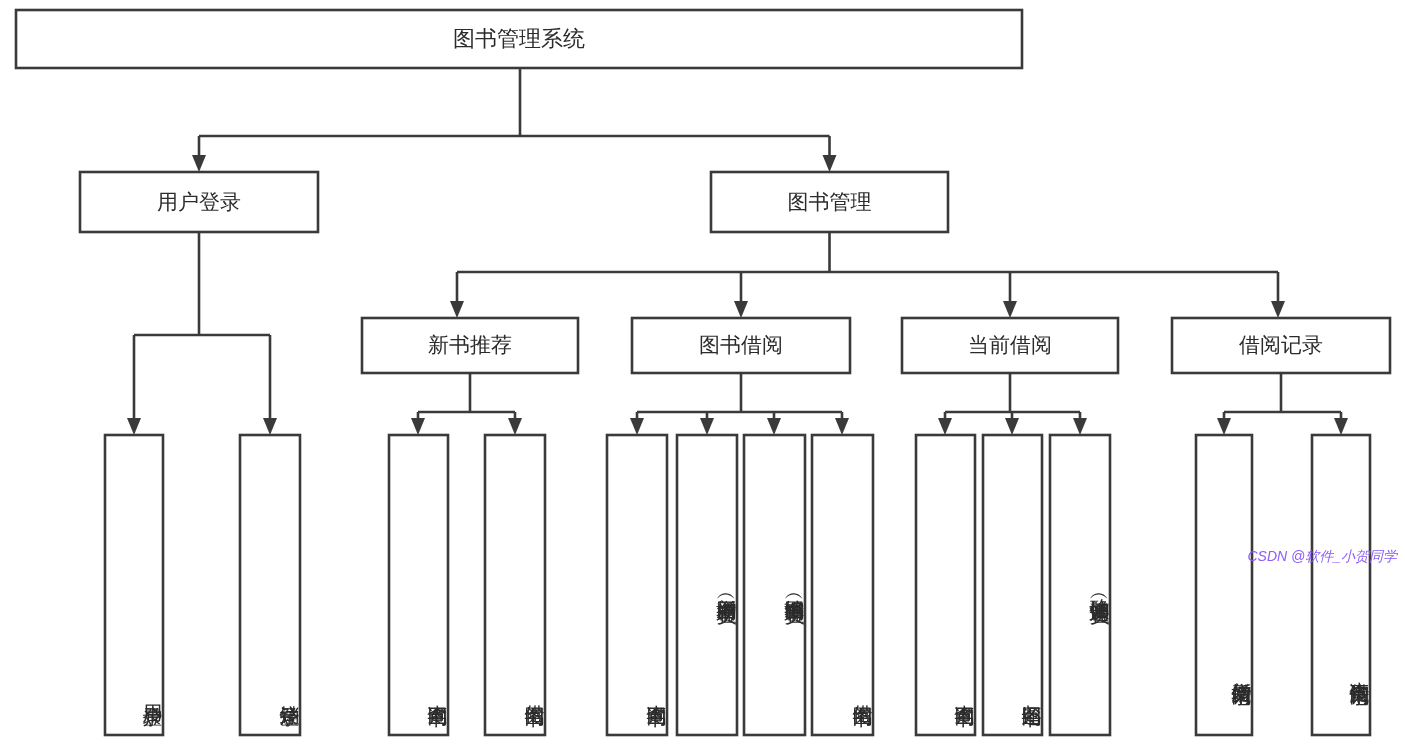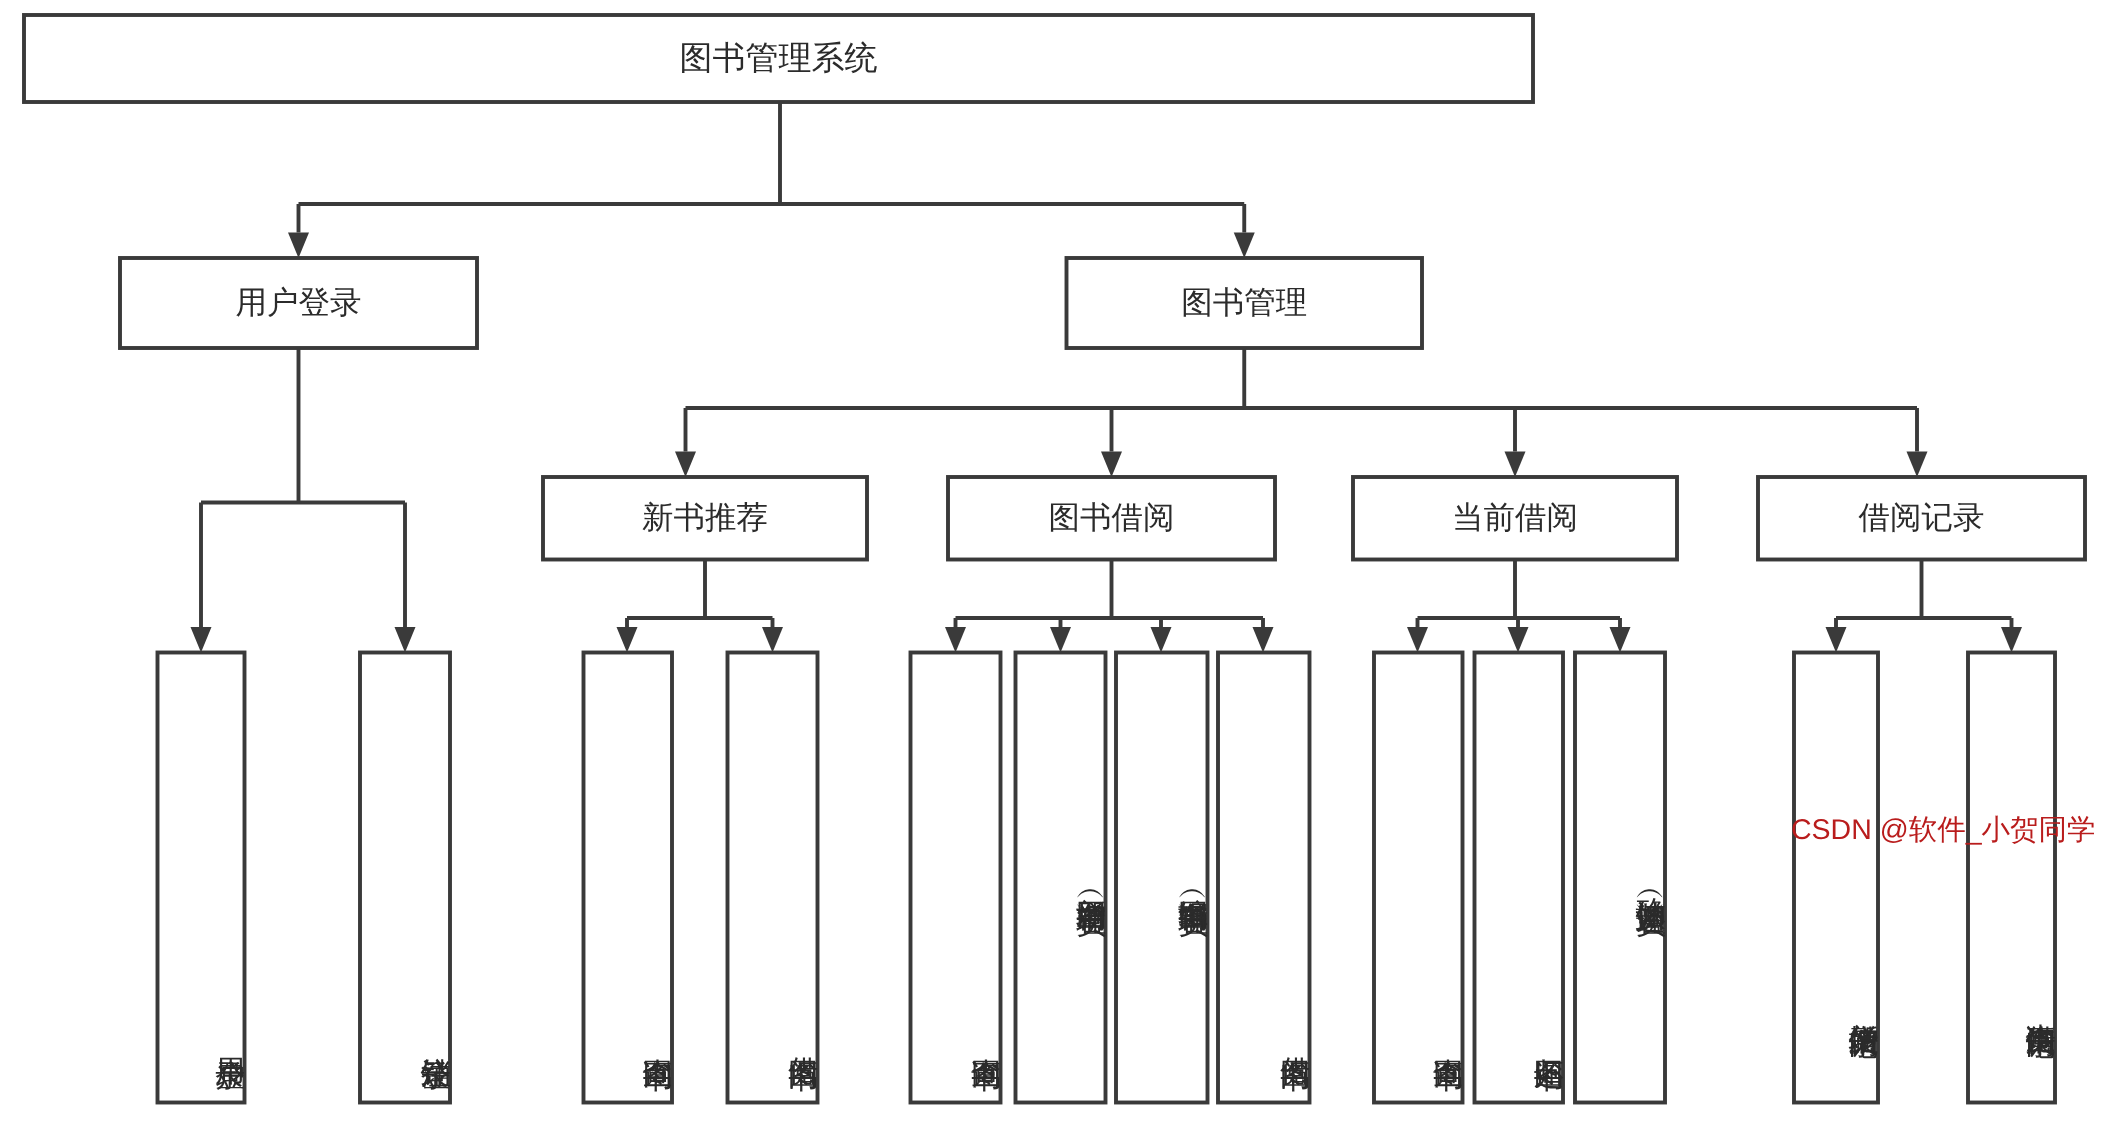--- a/index.html
+++ b/index.html
@@ -66,24 +66,25 @@
     pointer-events: none;
   }
   .vlabel.center {
     
   }
   .watermark {
     position: absolute;
     right: 8px;
     bottom: 4px;
     font-family: "Liberation Sans", "DejaVu Sans", sans-serif;
-    font-size: 19px;
-    color: #b91c1c;
+    font-size: 14px;
+    color: #8b5cf6;
     white-space: nowrap;
     pointer-events: none;
+    font-style: italic;
   }
 </style>
 </head>
 <body>
 
 <div id="diagram-root">
   <svg class="diagram-canvas" viewBox="0 0 1405 747" xmlns="http://www.w3.org/2000/svg">
     <g id="connector-layer">
         <line x1="520" y1="68" x2="520" y2="136" class="connector"></line>
         <line x1="199" y1="136" x2="829.5" y2="136" class="connector"></line>

